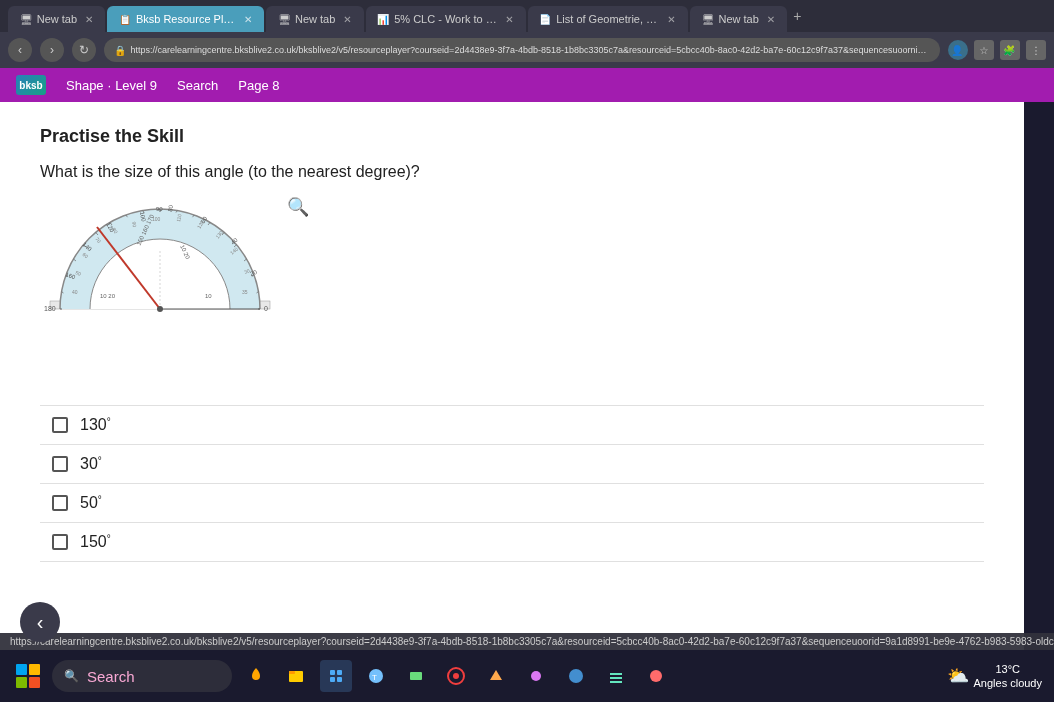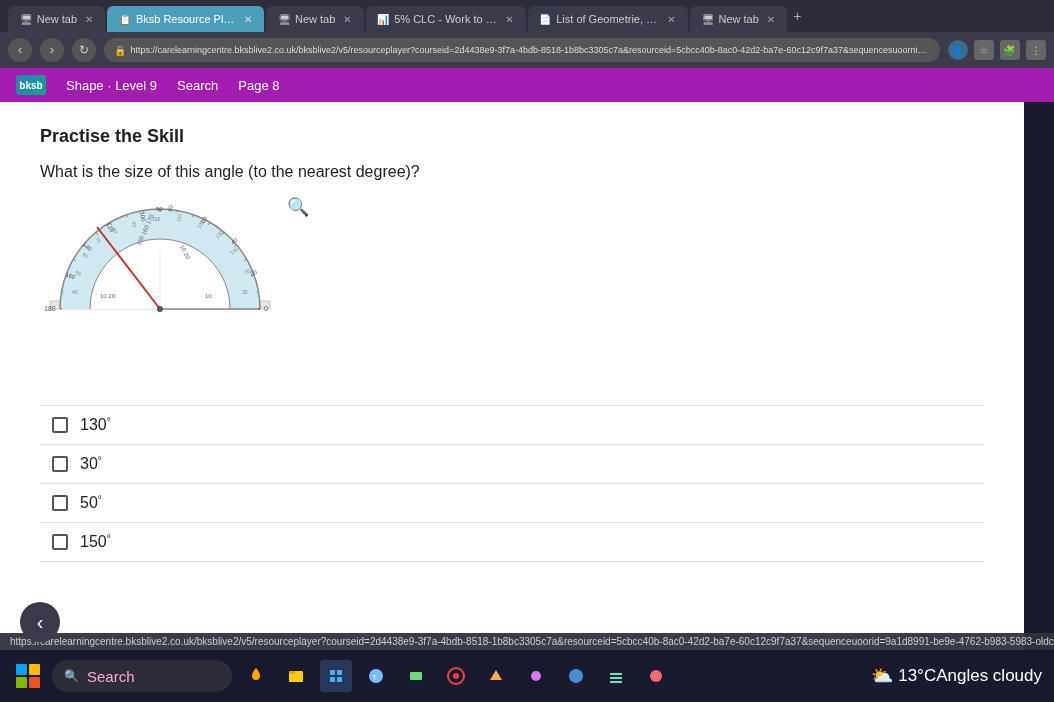--- a/index.html
+++ b/index.html
@@ -303,24 +303,24 @@
       display: flex;
       align-items: center;
       gap: 8px;
       margin-left: auto;
       color: white;
       font-size: 11px;
     }
 
     .weather-info {
       display: flex;
-      flex-direction: row;
-      align-items: flex-end;
+      flex-direction: column;
+      align-items: center;
       color: white;
-      font-size: 17px;
+      font-size: 11px;
       line-height: 1.3;
     }
 
     
     .protractor-svg {
       width: 240px;
       height: 160px;
     }
   </style>
 </head>

